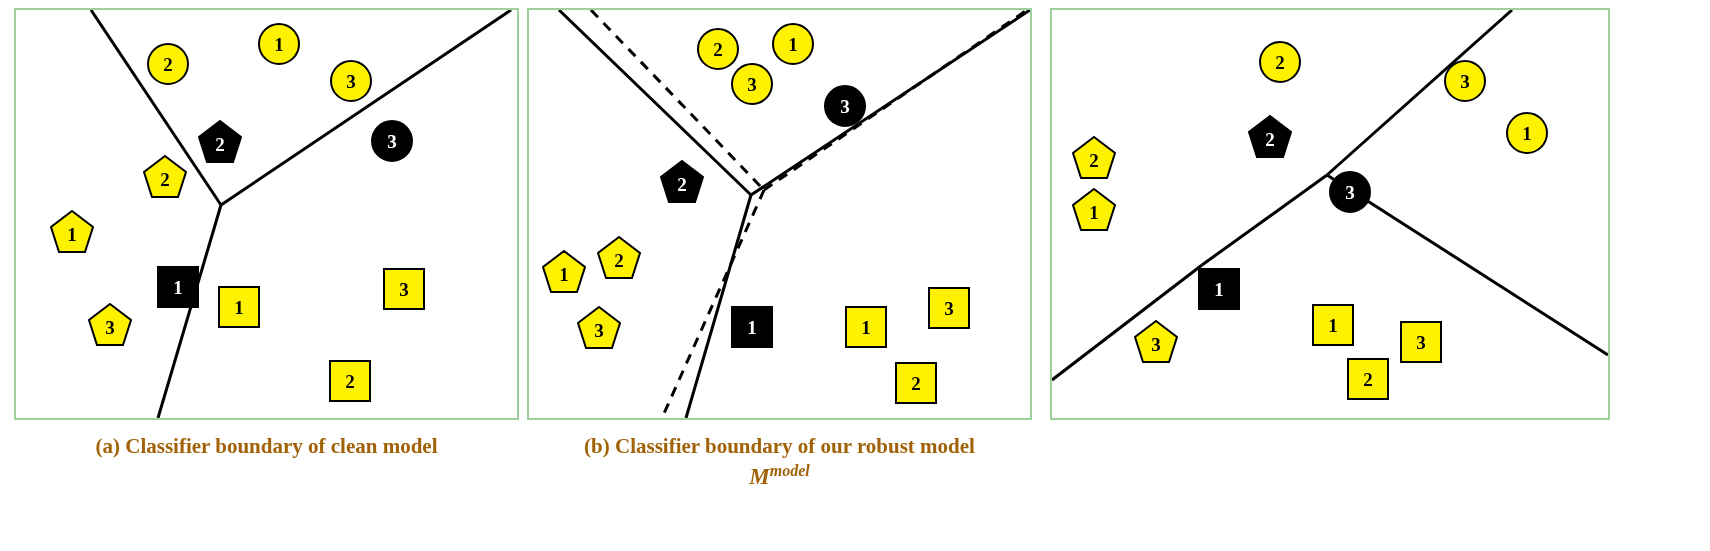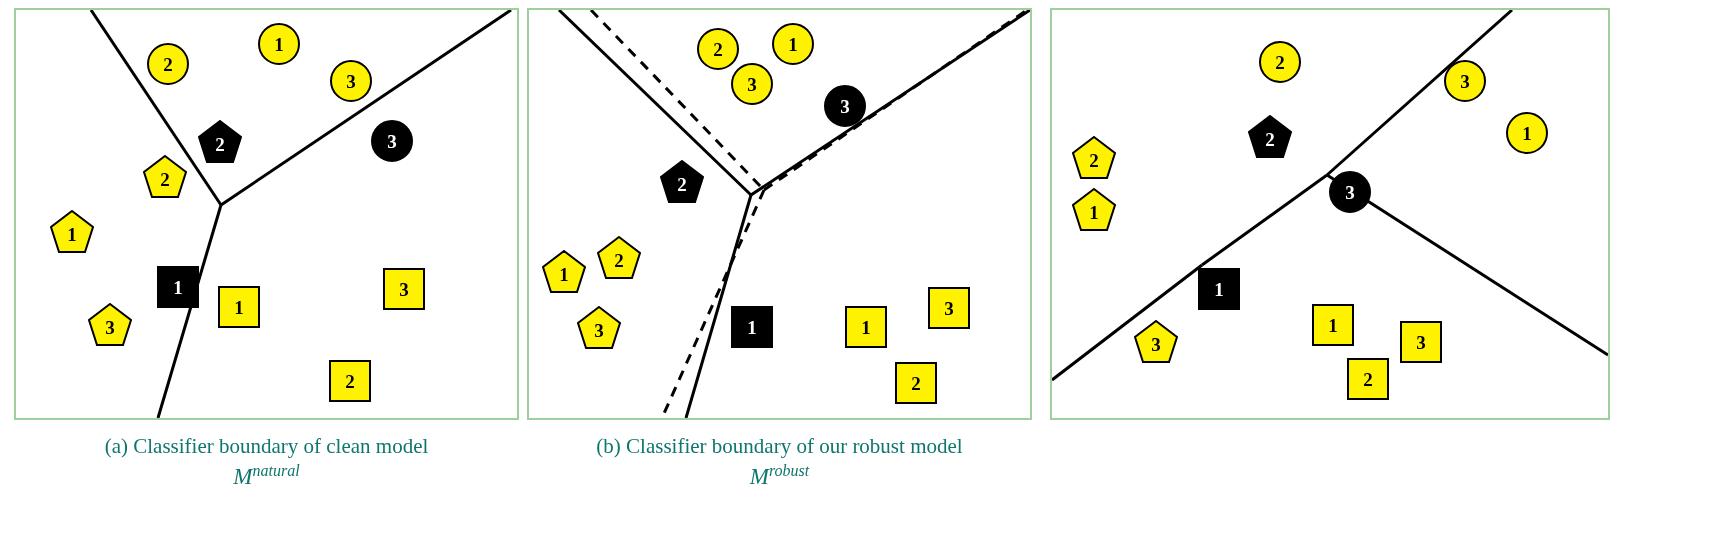--- a/index.html
+++ b/index.html
@@ -89,22 +89,22 @@
     margin-top: 4px;
   }
   .marker.pentagon.black .pent-label {
     color: #ffffff;
   }
   .caption {
     position: absolute;
     text-align: center;
     font-family: "Liberation Serif", serif;
     font-size: 21px;
-    font-weight: normal;
-    color: #0f766e;
+    font-weight: bold;
+    color: #a16207;
     line-height: 1.35;
   }
   #caption-a { left: 14px; top: 432px; width: 505px; }
   #caption-b { left: 527px; top: 432px; width: 505px; }
   #caption-c { left: 1050px; top: 432px; width: 560px; }
   .mathcal {
     font-family: "Liberation Serif", serif;
     font-style: italic;
     font-size: 23px;
   }
@@ -289,26 +289,23 @@
     <div class="marker square" style="left:348px; top:311px;">
       <span>3</span>
     </div>
     <div class="marker square" style="left:295px; top:348px;">
       <span>2</span>
     </div>
   </div>
 
   <div class="caption" id="caption-a">
     <div>(a) Classifier boundary of clean model</div>
-    <div>
-      <span class="mathcal">M</span><span class="sup">natural</span>
-    </div>
   </div>
 
   <div class="caption" id="caption-b">
     <div>(b) Classifier boundary of our robust model</div>
     <div>
-      <span class="mathcal">M</span><span class="sup">robust</span>
+      <span class="mathcal">M</span><span class="sup">model</span>
     </div>
   </div>
 
 
 </div>
 
 </body></html>

